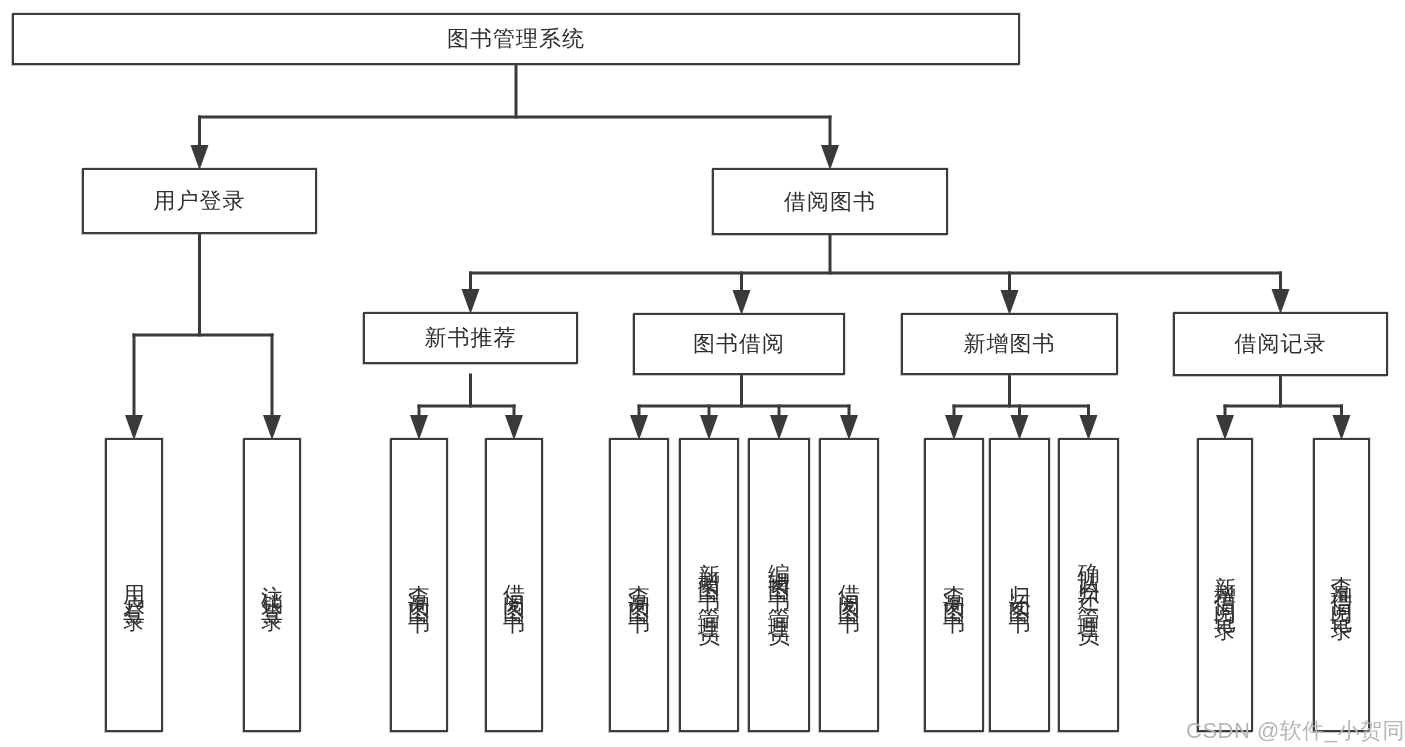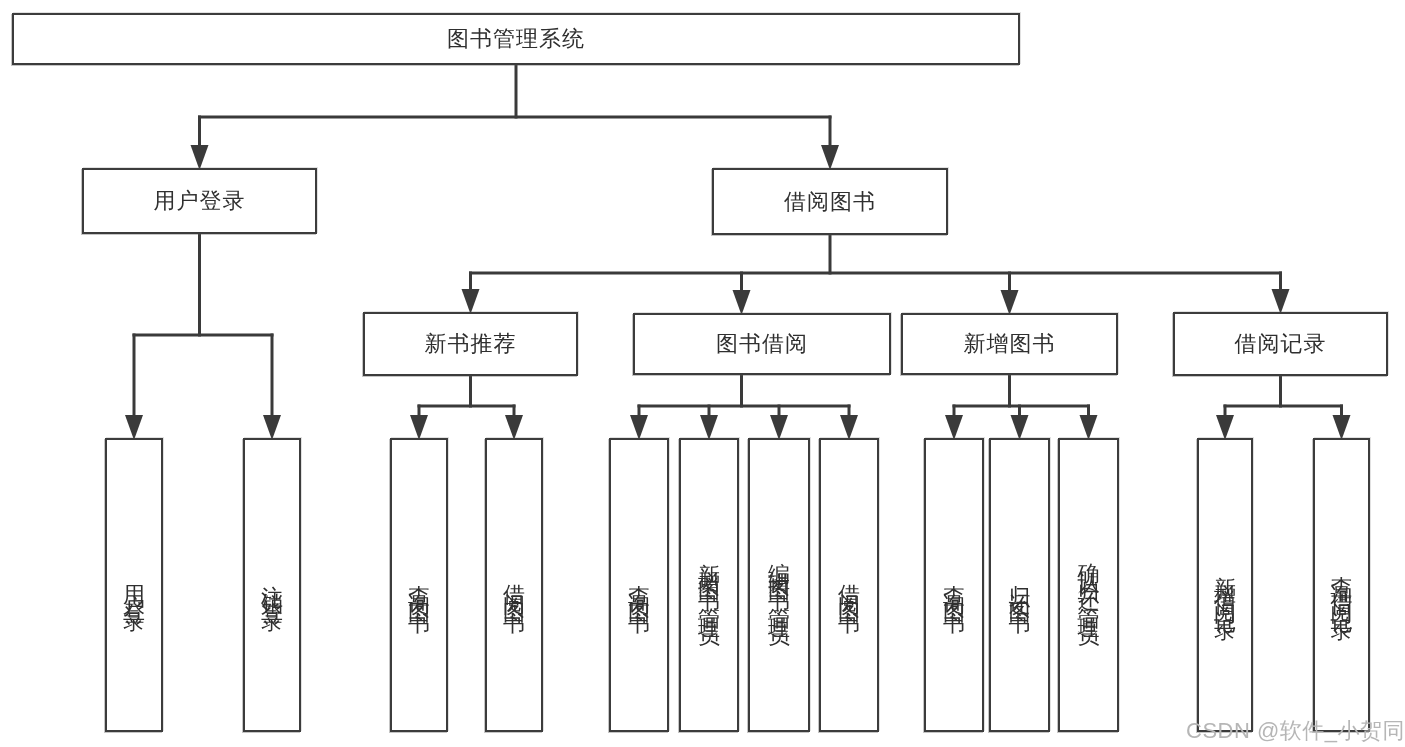--- a/index.html
+++ b/index.html
@@ -111,22 +111,22 @@
       <line x1="1225" y1="406" x2="1341.5" y2="406" stroke="#3a3a3a" stroke-width="3" stroke-linecap="square"></line>
       <line x1="1225" y1="406" x2="1225" y2="420" stroke="#3a3a3a" stroke-width="3" stroke-linecap="square"></line>
       <polygon points="1216,415 1234,415 1225,440" fill="#3a3a3a"></polygon>
       <line x1="1341.5" y1="406" x2="1341.5" y2="420" stroke="#3a3a3a" stroke-width="3" stroke-linecap="square"></line>
       <polygon points="1332.5,415 1350.5,415 1341.5,440" fill="#3a3a3a"></polygon>
     </svg>
   <div id="nodes">
       <div class="node h" style="left: 12px; top: 13px; width: 1008px; height: 52px;">图书管理系统</div>
       <div class="node h" style="left: 82px; top: 168px; width: 235px; height: 66px;">用户登录</div>
       <div class="node h" style="left: 712px; top: 168px; width: 236px; height: 67px;">借阅图书</div>
-      <div class="node h" style="left: 363px; top: 312px; width: 215px; height: 64px;">新书推荐</div>
-      <div class="node h" style="left: 633px; top: 313px; width: 258px; height: 62px;">图书借阅</div>
+      <div class="node h" style="left: 363px; top: 312px; width: 215px; height: 52px;">新书推荐</div>
+      <div class="node h" style="left: 633px; top: 313px; width: 212px; height: 62px;">图书借阅</div>
       <div class="node h" style="left: 901px; top: 313px; width: 217px; height: 62px;">新增图书</div>
       <div class="node h" style="left: 1173px; top: 312px; width: 215px; height: 64px;">借阅记录</div>
       <div class="node v" style="left: 105px; top: 438px; width: 58px; height: 294px;">用户登录</div>
       <div class="node v" style="left: 243px; top: 438px; width: 58px; height: 294px;">注销登录</div>
       <div class="node v" style="left: 390px; top: 438px; width: 58px; height: 294px;">查询图书</div>
       <div class="node v" style="left: 485px; top: 438px; width: 58px; height: 294px;">借阅图书</div>
       <div class="node v" style="left: 609px; top: 438px; width: 60px; height: 294px;">查询图书</div>
       <div class="node v" style="left: 679px; top: 438px; width: 60px; height: 294px;">新增图书（管理员）</div>
       <div class="node v" style="left: 748px; top: 438px; width: 62px; height: 294px;">编辑图书（管理员）</div>
       <div class="node v" style="left: 819px; top: 438px; width: 60px; height: 294px;">借阅图书</div>

